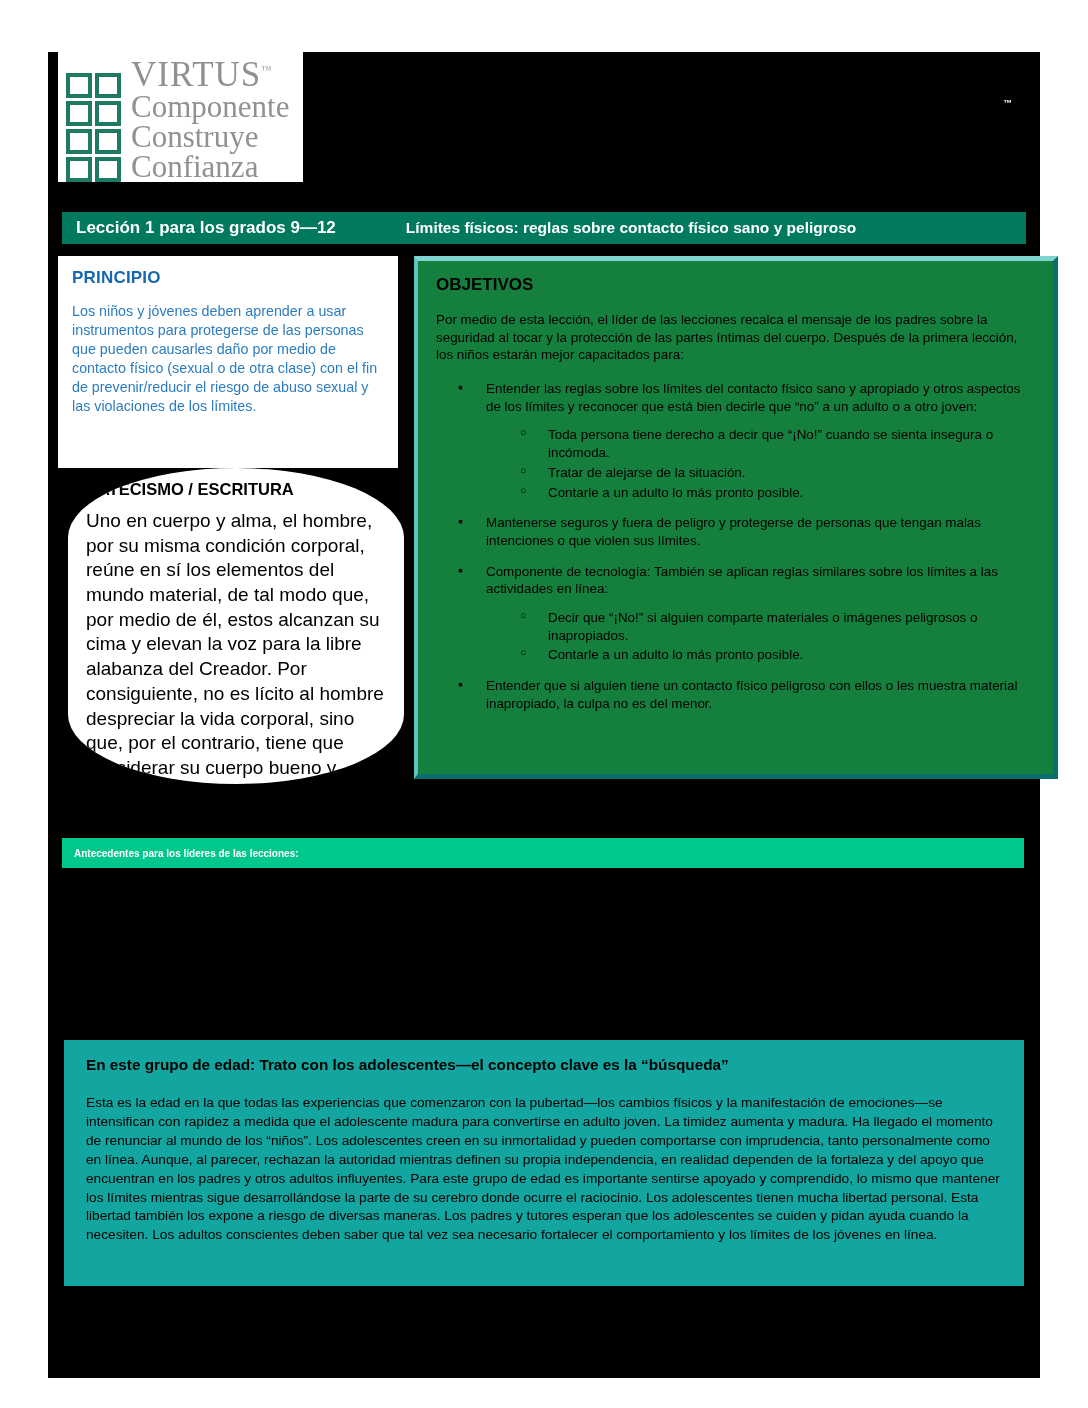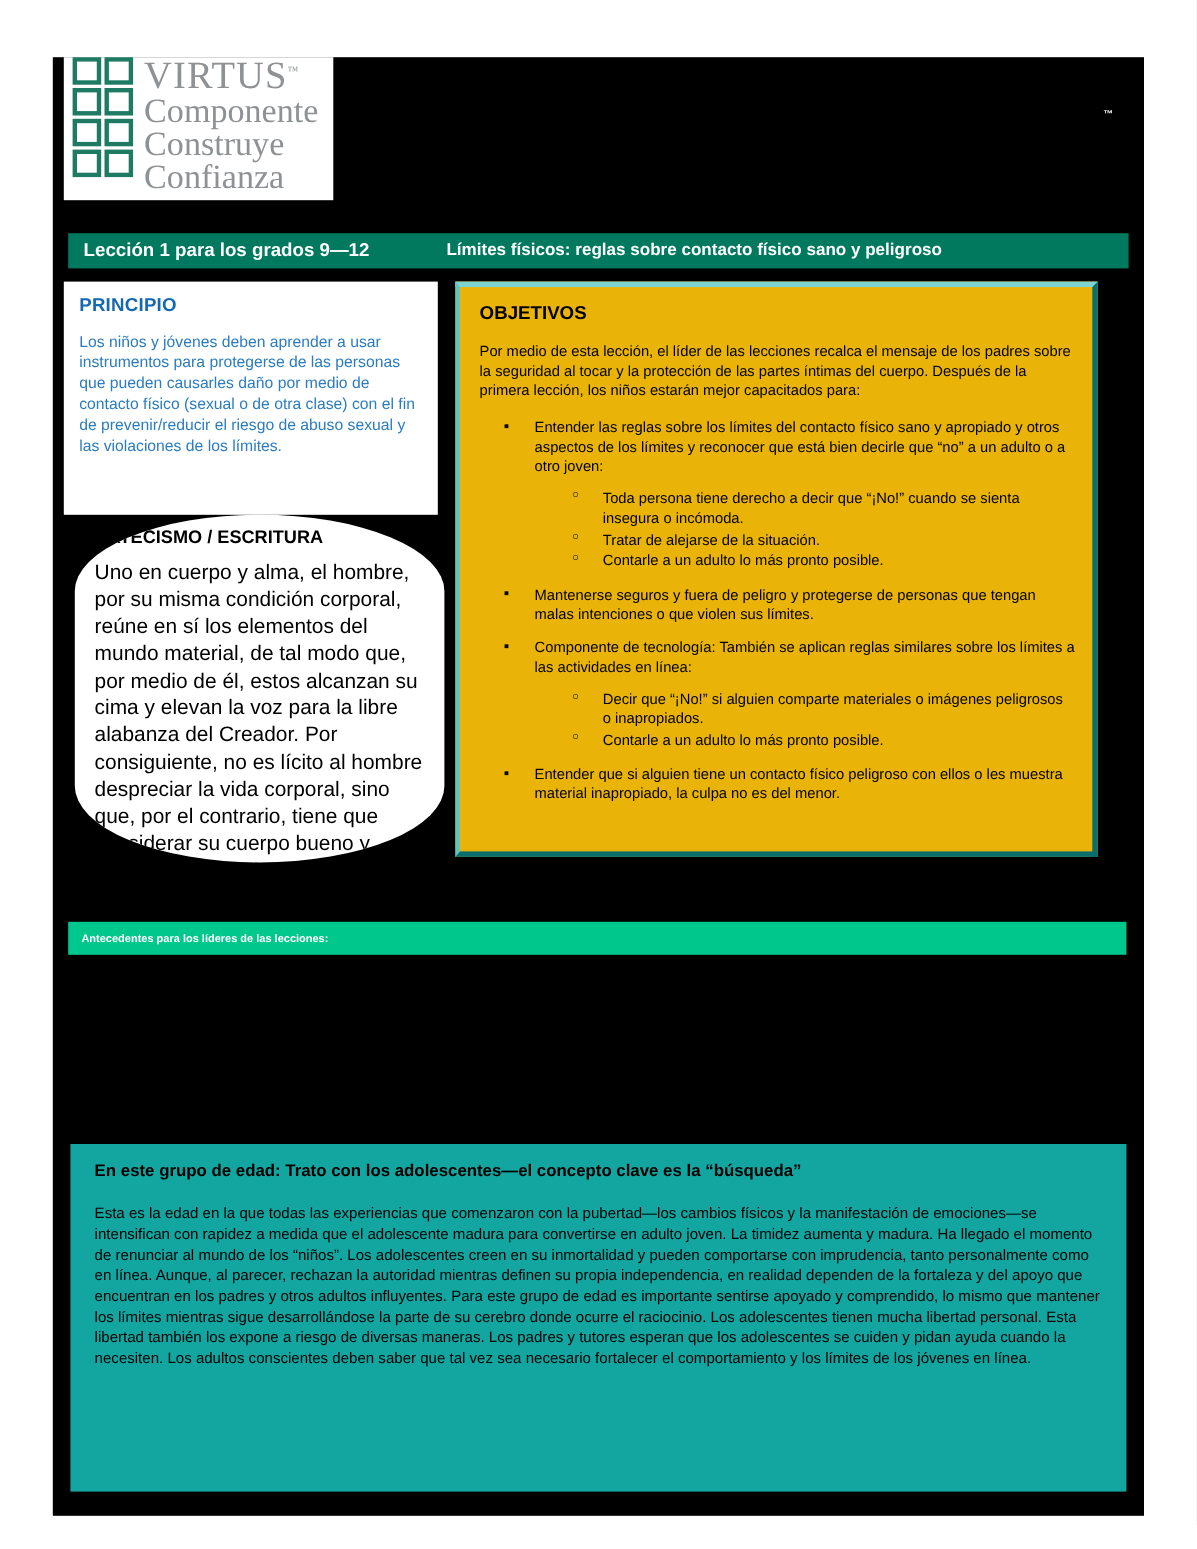--- a/index.html
+++ b/index.html
@@ -23,21 +23,21 @@
 
   
   .logo-plate {
     position: absolute;
     left: 10px;
     top: 0px;
     width: 245px;
     height: 130px;
     background: #ffffff;
     display: flex;
-    align-items: flex-start;
+    align-items: flex-end;
   }
   .logo-grid {
     display: grid;
     grid-template-columns: 26px 26px;
     grid-template-rows: 25px 25px 25px 25px;
     gap: 3px;
     margin-left: 8px;
   }
   .logo-sq {
     border: 4px solid #1f7a63;
@@ -164,23 +164,23 @@
     font-size: 14.2px;
     color: #000000;
     line-height: 1.3;
   }
 
   
   .objetivos {
     position: absolute;
     left: 366px;
     top: 204px;
-    width: 584px;
+    width: 644px;
     height: 523px;
-    background: #eab308;
+    background: #15803d;
     box-sizing: border-box;
     padding: 14px 16px 10px 18px;
     border-top: 5px solid #7fd4d2;
     border-left: 4px solid #5bc5c2;
     border-right: 5px solid #0a6f6c;
     border-bottom: 5px solid #0a6f6c;
   }
   .objetivos h3 {
     margin: 0 0 16px 0;
     font-size: 17px;
@@ -253,21 +253,21 @@
     font-size: 10px;
     font-weight: bold;
   }
 
   
   .agegroup {
     position: absolute;
     left: 16px;
     top: 988px;
     width: 960px;
-    height: 316px;
+    height: 246px;
     background: #13a5a0;
     box-sizing: border-box;
     padding: 16px 18px 10px 22px;
   }
   .agegroup h3 {
     margin: 0 0 20px 0;
     font-size: 15.3px;
     color: #000000;
     font-weight: bold;
   }

